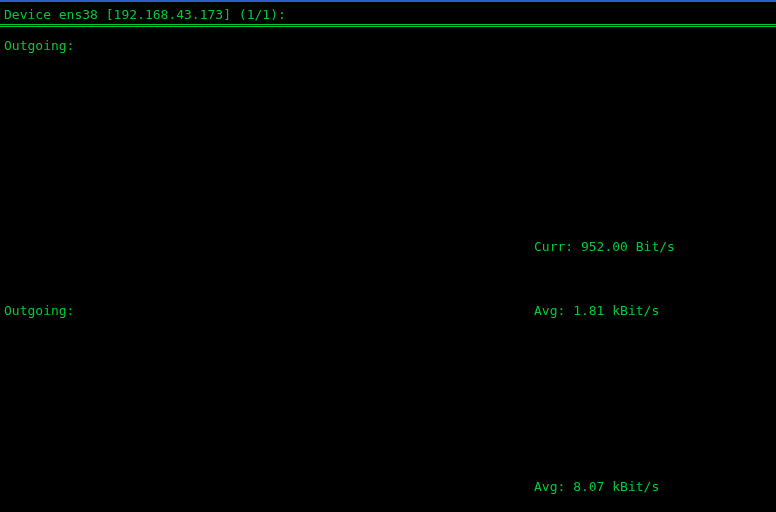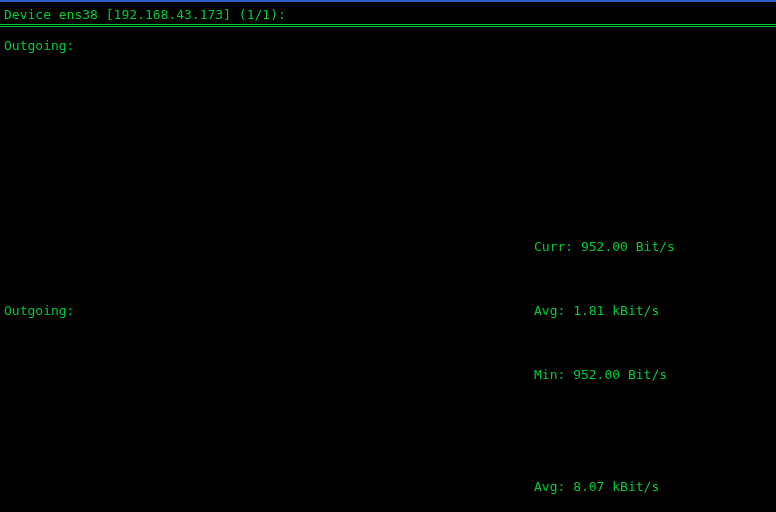--- a/index.html
+++ b/index.html
@@ -77,21 +77,20 @@
 
   <div class="header-line"><span>Device </span><span>ens38</span> [<span>192.168.43.173</span>] <span>(1/1)</span><span>:</span></div>
 
   <div class="rule"></div>
 
   <div class="incoming-label label">Outgoing:</div>
 
   <div class="stats incoming-stats">
     <div><span>Curr: </span><span>952.00 Bit/s</span></div>
     <div><span>Avg: </span><span>1.81 kBit/s</span></div>
-    <div><span>Min: </span><span>952.00 Bit/s</span></div>
   </div>
 
   <div class="outgoing-label label">Outgoing:</div>
 
   <div class="stats outgoing-stats">
     <div><span>Avg: </span><span>8.07 kBit/s</span></div>
     
     
     
   </div>

